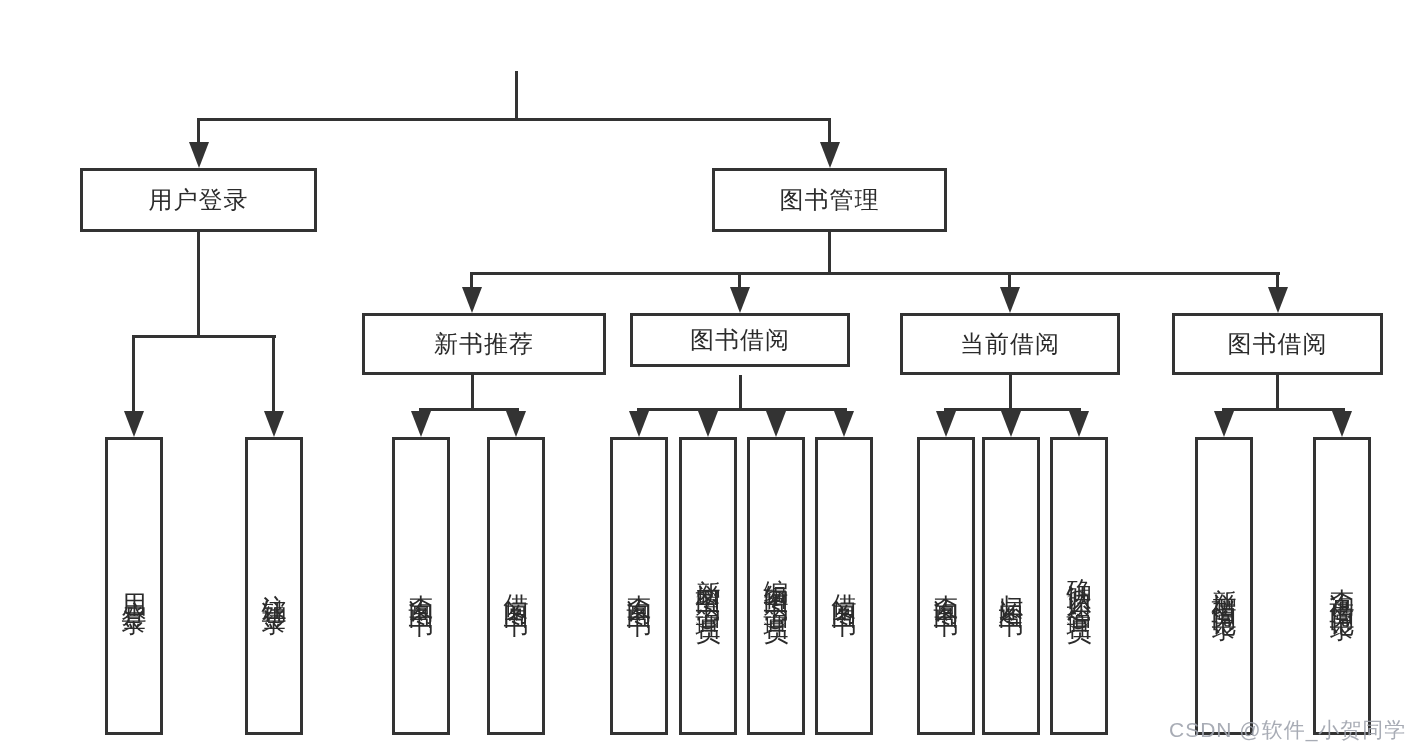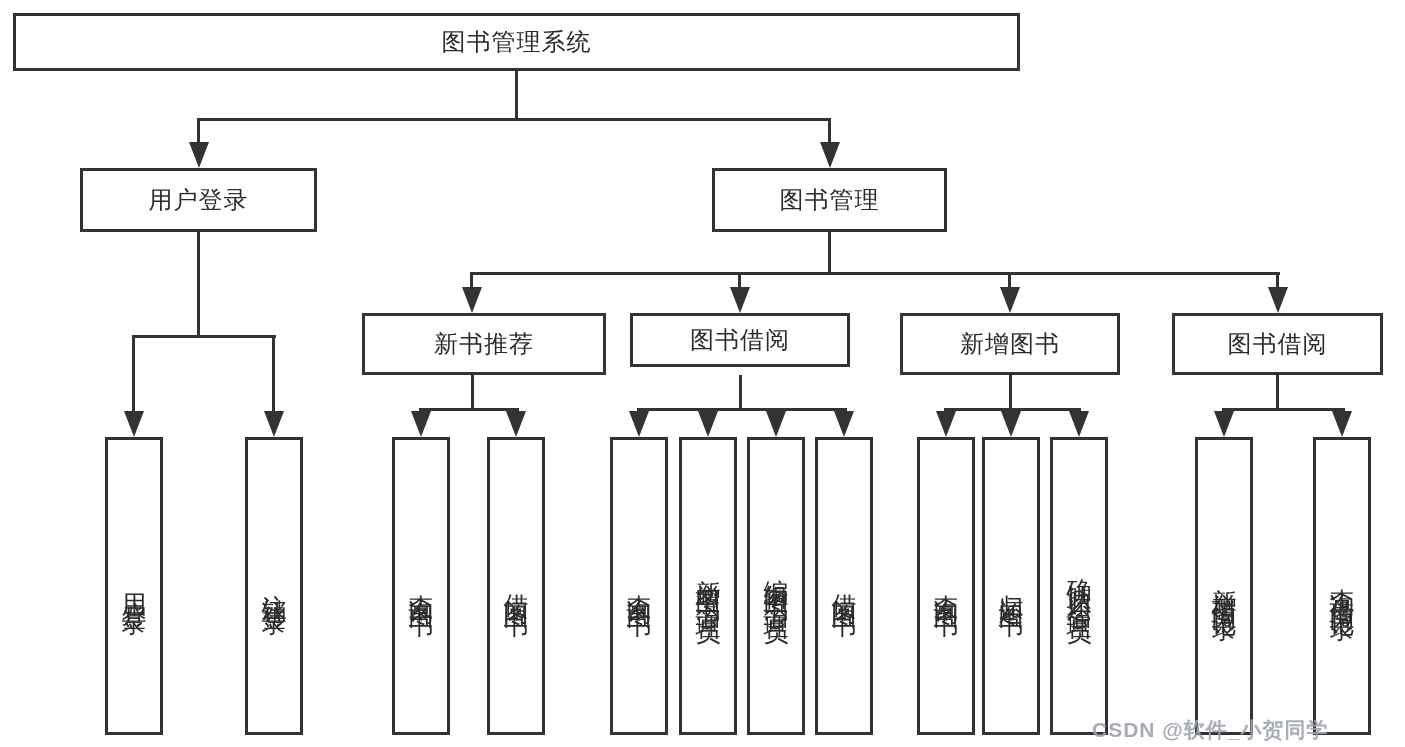--- a/index.html
+++ b/index.html
@@ -19,32 +19,29 @@
   }
   .hl,.vl{position:absolute;background:#333333;}
   .hl{height:3px;}
   .vl{width:3px;}
   .tri{
     position:absolute;width:0;height:0;
     border-left:10px solid transparent;border-right:10px solid transparent;
     border-top:26px solid #333333;
   }
   .watermark{
-    position:absolute;left:1092px;top:716px;z-index:5;
-    font-size:21px;color:rgba(158,163,173,0.9);letter-spacing:1px;white-space:nowrap;font-weight:bold;
+    position:absolute;left:1169px;top:716px;z-index:5;
+    font-size:21px;color:rgba(158,163,173,0.9);letter-spacing:1px;white-space:nowrap;
   }
 </style>
 </head>
 <body>
 
 <div class="canvas">
 
-  <div class="box h" style="left:13px;top:13px;width:1007px;height:58px">
-    <span>图书管理系统</span>
-  </div>
 
   <div class="vl" style="left:515px;top:71px;height:47px"></div>
   <div class="hl" style="left:197px;top:118px;width:634px"></div>
   <div class="vl" style="left:197px;top:118px;height:30px"></div>
   <div class="vl" style="left:828px;top:118px;height:30px"></div>
   <div class="tri" style="left:189px;top:142px"></div>
   <div class="tri" style="left:820px;top:142px"></div>
 
   <div class="box h" style="left:80px;top:168px;width:237px;height:64px">
     <span>用户登录</span>
@@ -71,21 +68,21 @@
   <div class="tri" style="left:1000px;top:287px"></div>
   <div class="tri" style="left:1268px;top:287px"></div>
 
   <div class="box h" style="left:362px;top:313px;width:244px;height:62px">
     <span>新书推荐</span>
   </div>
   <div class="box h" style="left:630px;top:313px;width:220px;height:54px">
     <span>图书借阅</span>
   </div>
   <div class="box h" style="left:900px;top:313px;width:220px;height:62px">
-    <span>新增图书</span>
+    <span>当前借阅</span>
   </div>
   <div class="box h" style="left:1172px;top:313px;width:211px;height:62px">
     <span>图书借阅</span>
   </div>
 
   <div class="vl" style="left:471px;top:375px;height:33px"></div>
   <div class="hl" style="left:419px;top:408px;width:100px"></div>
   <div class="vl" style="left:419px;top:408px;height:8px"></div>
   <div class="vl" style="left:514px;top:408px;height:8px"></div>
   <div class="tri" style="left:411px;top:411px"></div>

